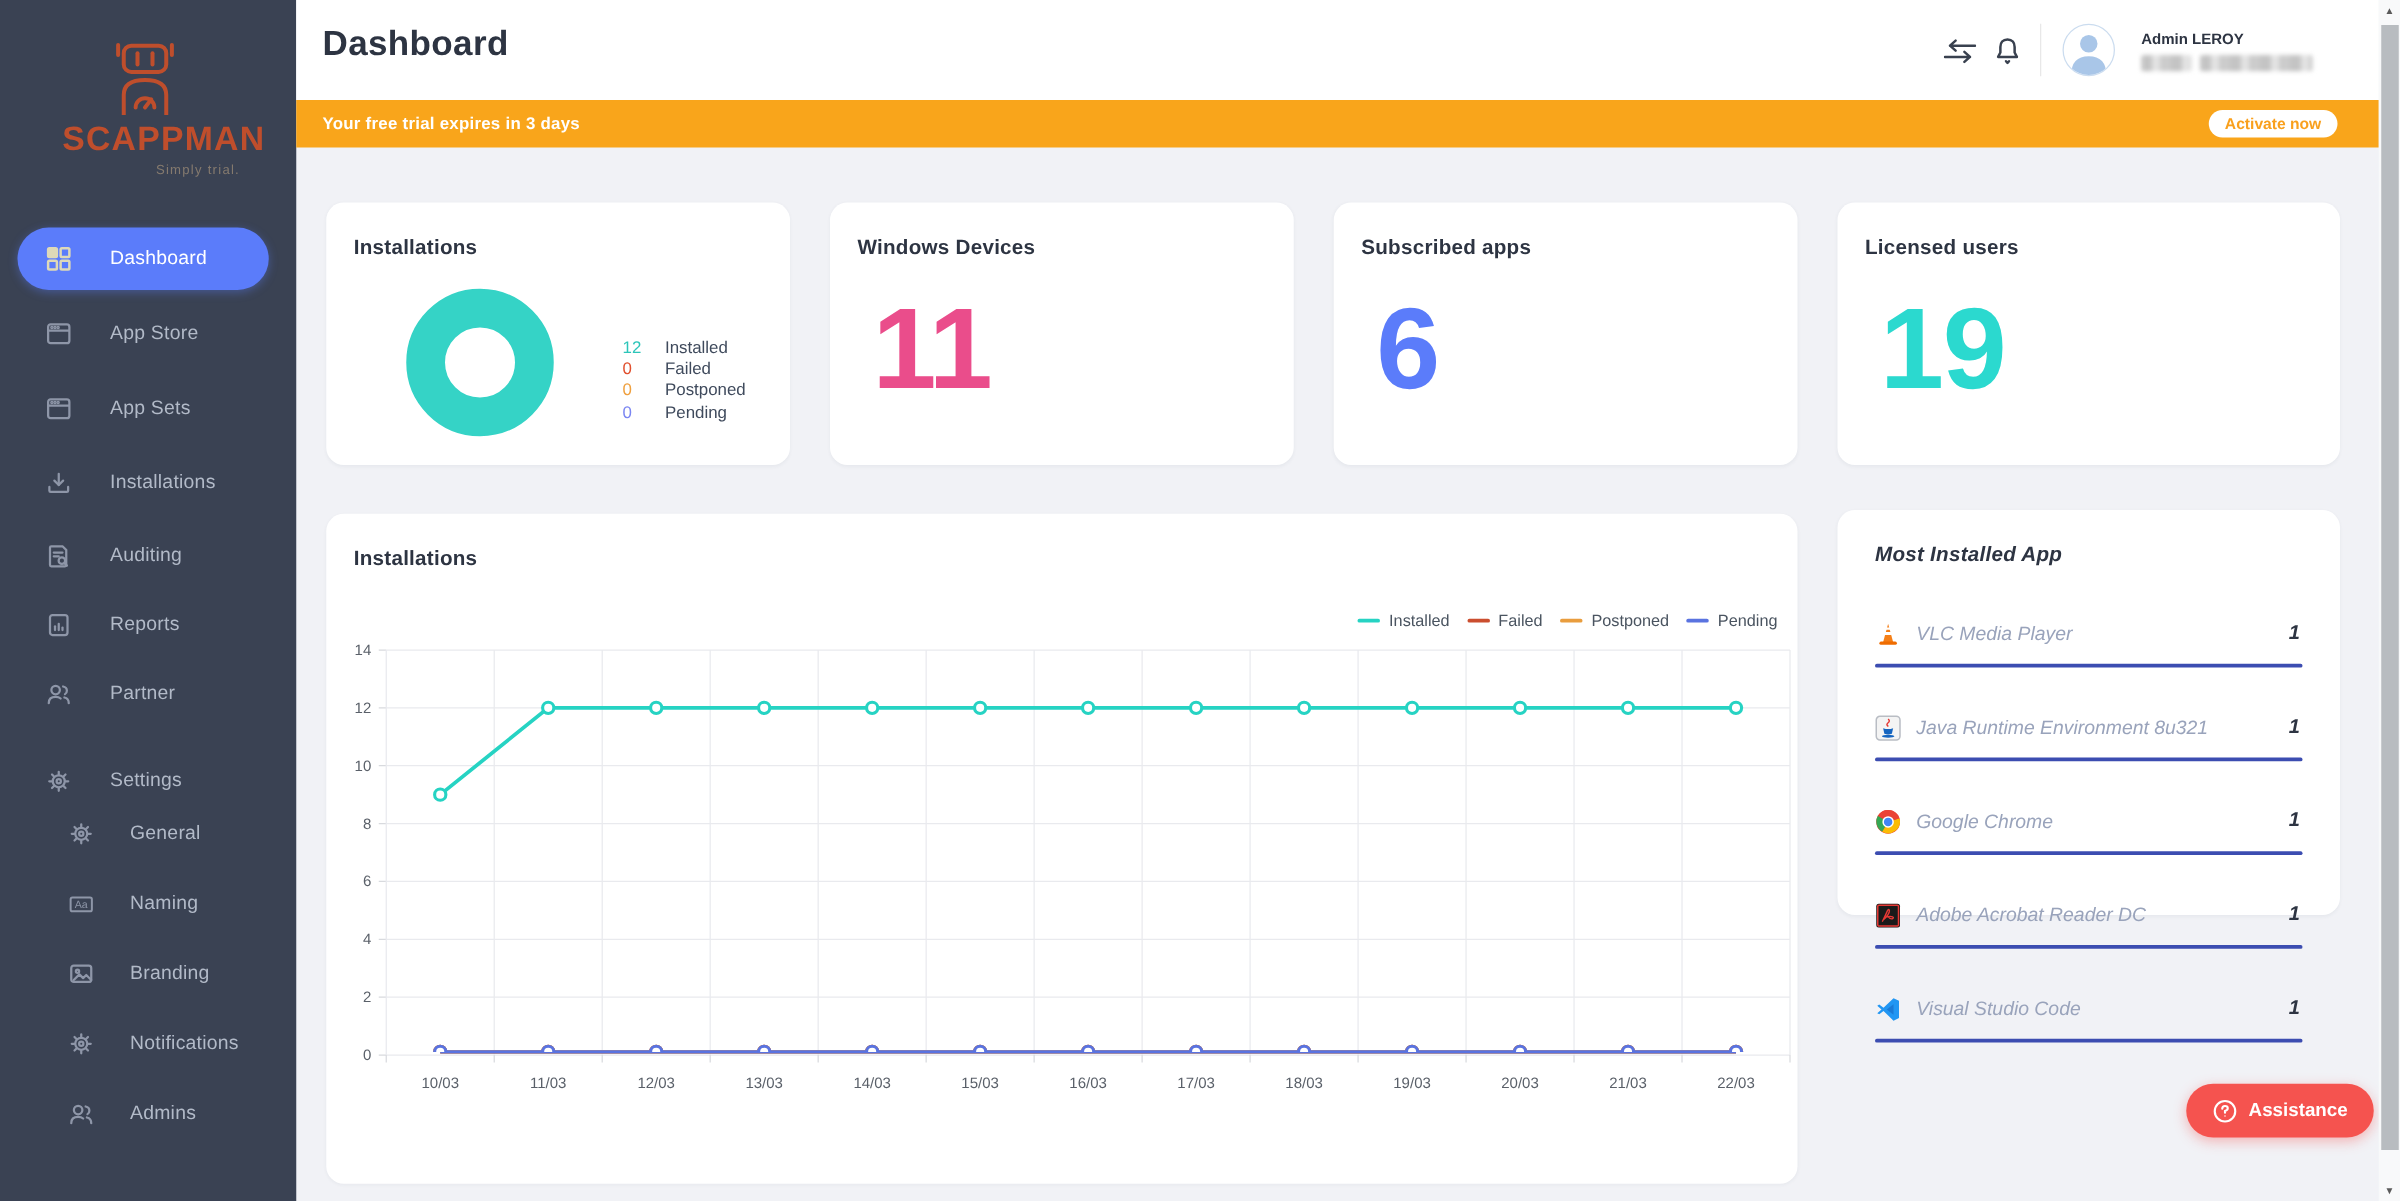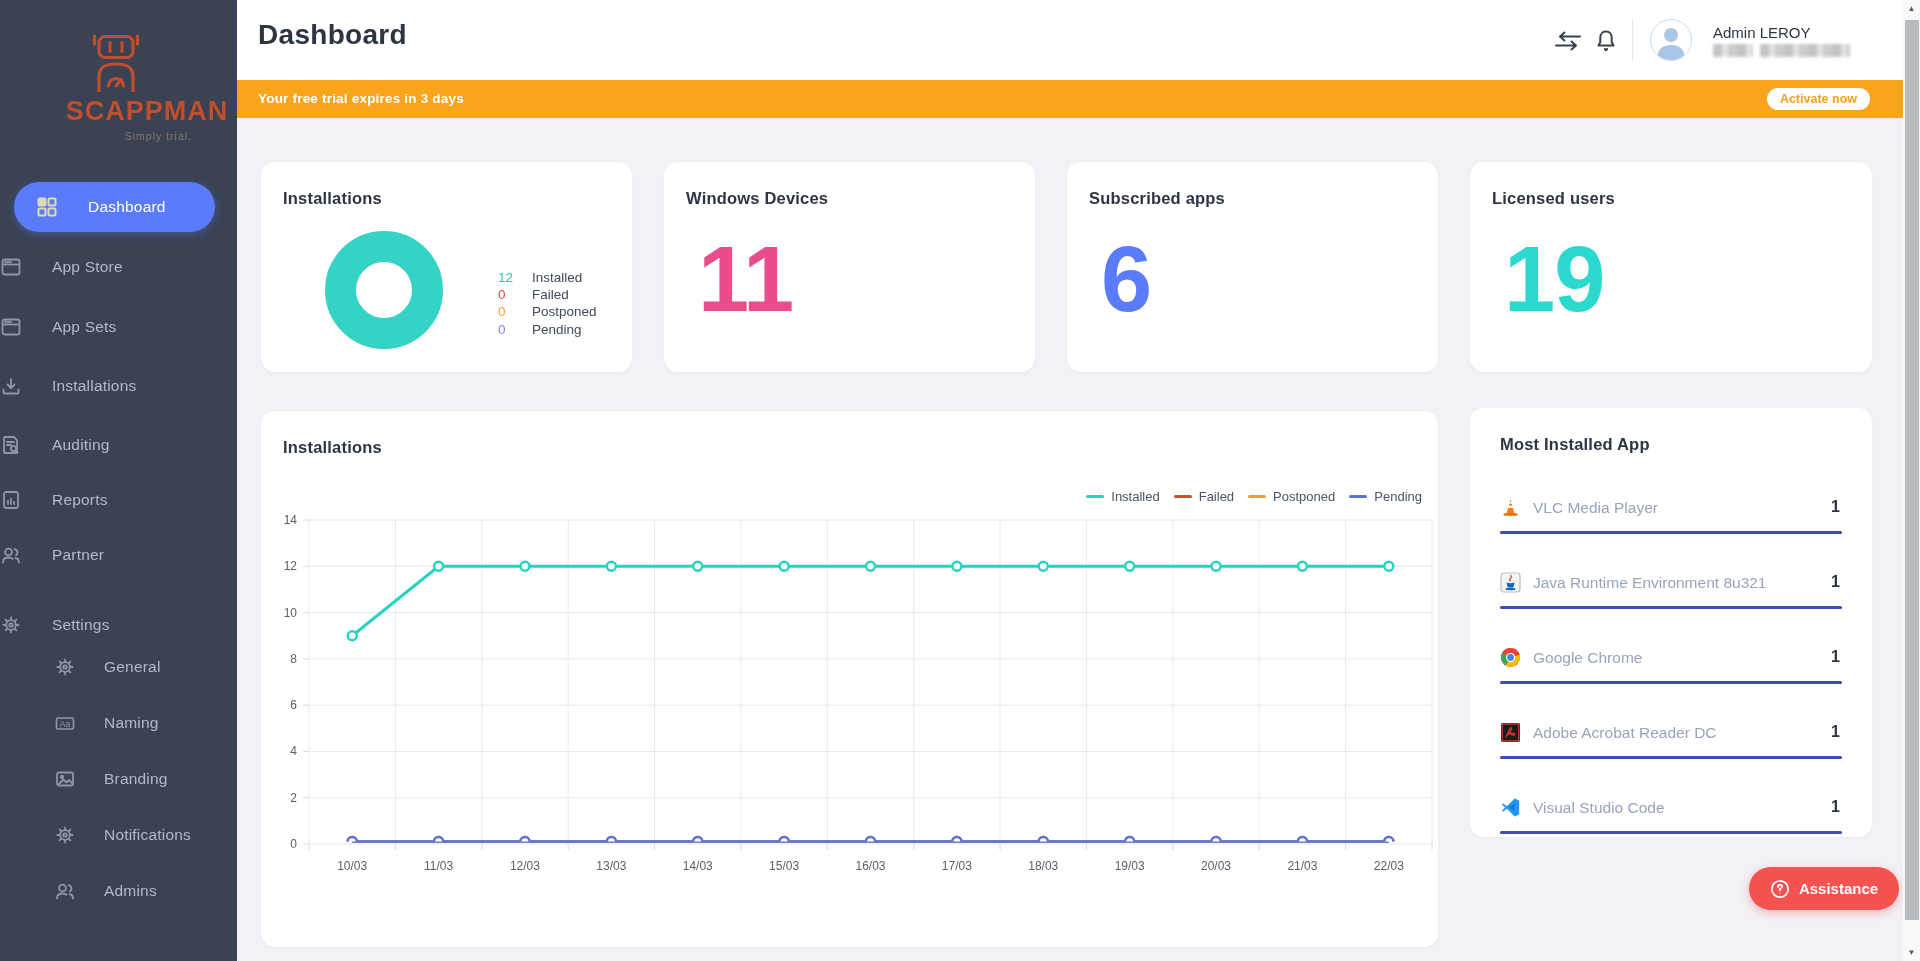--- a/index.html
+++ b/index.html
@@ -1,49 +1,49 @@
 <!DOCTYPE html>
 <html><head>
 <meta charset="utf-8">
 <style>
   * { margin:0; padding:0; box-sizing:border-box; }
   html,body { width:1920px; height:961px; overflow:hidden; font-family:"Liberation Sans",sans-serif; background:#f1f2f6; }
   .sidebar { position:absolute; left:0; top:0; width:237px; height:961px; background:#3a4253; }
   .logo-robot { position:absolute; left:90px; top:34px; }
-  .brand { position:absolute; left:16px; top:96px; width:249px; text-align:center; color:#bf4e2c; font-size:27px; font-weight:bold; letter-spacing:1px;padding-left:13px; }
+  .brand { position:absolute; left:0; top:96px; width:249px; text-align:center; color:#bf4e2c; font-size:27px; font-weight:bold; letter-spacing:1px;padding-left:13px; }
   .tagline { position:absolute; right:45px; top:130px; color:#857a6e; font-size:10.5px; letter-spacing:1px; }
-  .nav-item { position:absolute; left:0; width:237px; height:50px; display:flex; align-items:center; cursor:pointer; }
+  .nav-item { position:absolute; left:0; width:237px; height:50px; display:flex; align-items:center; padding-left:36px; cursor:pointer; }
   .nav-item .ni-label { color:#b2bac8; font-size:15.5px; margin-left:30px; letter-spacing:0.2px; }
   .nav-item.sub { padding-left:54px; }
   .nav-item.sub .ni-label { margin-left:28px; }
   .nav-item.active { left:14px; width:201px; background:#5b7cfa; border-radius:25px; padding-left:22px; box-shadow:0 2px 8px rgba(91,124,250,0.4); }
   .nav-item.active .ni-label { color:#ffffff; font-weight:500; }
   .icon22 { width:22px; height:22px; flex:0 0 22px; }
   .header { position:absolute; left:237px; top:0; width:1666px; height:80px; background:#ffffff; }
   .page-title { position:absolute; left:21px; top:19px; font-size:28px; font-weight:600; color:#2d3442; letter-spacing:0.3px; }
   .hicon { position:absolute; cursor:pointer; }
   .h-divider { position:absolute; left:1395px; top:19px; width:1px; height:42px; background:#e8e8e8; }
   .avatar { position:absolute; left:1413px; top:19px; width:42px; height:42px; border-radius:50%; background:#ffffff; border:1px solid #cbdcef; overflow:hidden; }
-  .user-name { position:absolute; left:1476px; top:24px; font-size:15px; font-weight:normal; color:#2d3442; }
+  .user-name { position:absolute; left:1476px; top:24px; font-size:12px; font-weight:bold; color:#2d3442; }
   .user-sub { position:absolute; left:1476px; top:44px; width:137px; height:13px; display:flex; gap:7px; filter:blur(1.6px); }
   .user-sub i { height:13px; border-radius:2px; background:repeating-linear-gradient(90deg,#c4c4c4 0 9px,#e3e3e3 9px 15px,#cccccc 15px 24px); }
   .user-sub i:first-child { width:40px; }
   .user-sub i:last-child { flex:1; }
   .banner { position:absolute; left:237px; top:80px; width:1666px; height:38px; background:#f9a51b; }
   .banner-text { position:absolute; left:21px; top:11px; color:#ffffff; font-size:13.5px; font-weight:bold; letter-spacing:0.2px; }
   .banner-btn { position:absolute; right:33px; top:8px; height:22px; padding:0 13px; background:#ffffff; border-radius:11px; font-size:12.5px; font-weight:bold; color:#f9a01d; line-height:22px; cursor:pointer; }
   .content { position:absolute; left:237px; top:118px; width:1666px; height:843px; }
   .card { position:absolute; background:#ffffff; border-radius:14px; box-shadow:0 1px 3px rgba(40,50,80,0.05); }
   .card-title { position:absolute; left:22px; top:27px; font-size:16.5px; font-weight:600; color:#2d3442; letter-spacing:0.2px; }
   #card-inst { left:24px; top:44px; width:371px; height:210px; }
   #card-win  { left:427px; top:44px; width:371px; height:210px; }
   #card-apps { left:830px; top:44px; width:371px; height:210px; }
   #card-lic  { left:1233px; top:44px; width:402px; height:210px; }
   #card-chart { left:24px; top:293px; width:1177px; height:536px; }
-  #card-most { left:1233px; top:290px; width:402px; height:429px; }
+  #card-most { left:1233px; top:290px; width:402px; height:324px;font-style:italic; }
   .donut { position:absolute; left:53px; top:58px; }
   .d-legend { position:absolute; left:237px; top:107px; }
   .dl-row { display:flex; font-size:13.5px; line-height:17.2px; }
   .dl-value { width:34px; font-weight:500; }
   .dl-label { color:#3f4a5c; }
   .big-number { position:absolute; left:34px; top:69px; font-size:92px; font-weight:700; line-height:1.05; letter-spacing:-1px; }
   .chart-legend { position:absolute; right:16px; top:78px; display:flex; align-items:center; gap:14px; }
   .cl-item { display:flex; align-items:center; gap:7px; }
   .cl-dash { width:18px; height:3.5px; border-radius:2px; }
   .cl-label { font-size:13px; color:#4a5460; }

